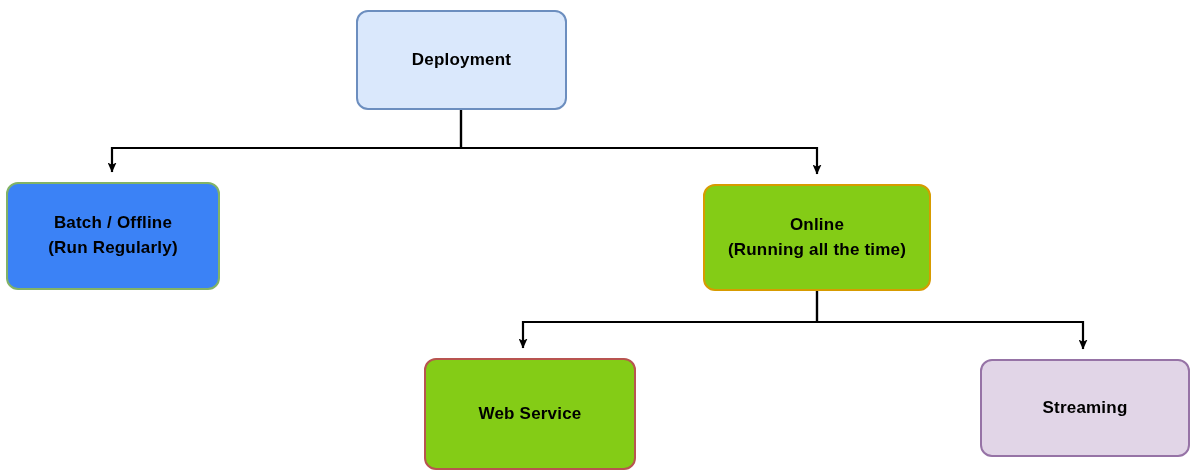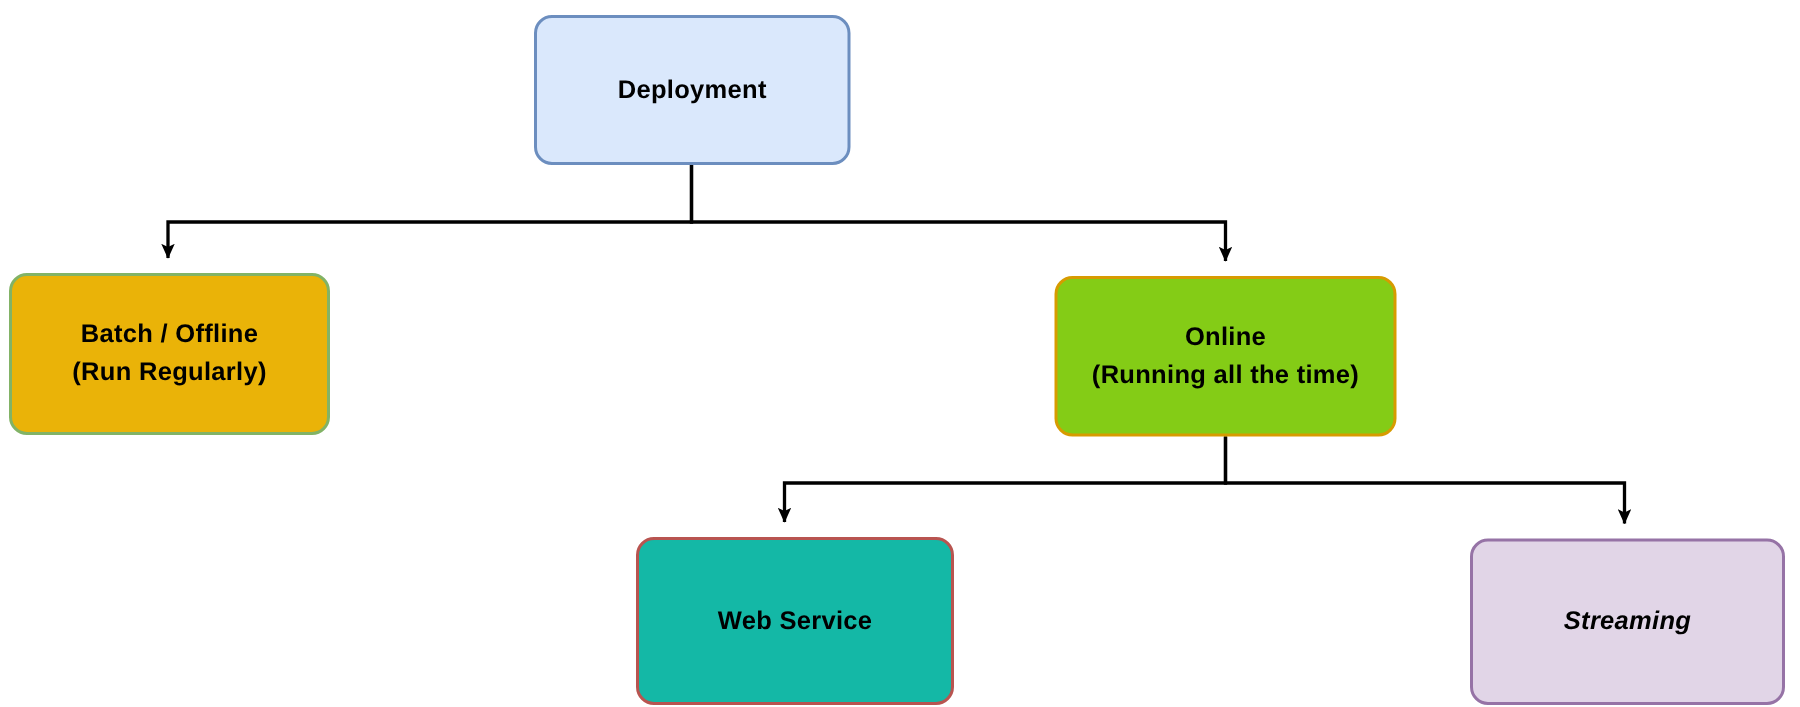--- a/index.html
+++ b/index.html
@@ -53,21 +53,21 @@
   .n-green  { background: #d5e8d4; border-color: #82b366; }
   .n-orange { background: #ffe6cc; border-color: #d79b00; }
   .n-pink   { background: #f8cecc; border-color: #b85450; }
   .n-purple { background: #e1d5e7; border-color: #9673a6; }
 
   
   #node-deployment { left: 356px; top: 10px;  width: 211px; height: 100px; }
   #node-batch      { left: 6px;   top: 182px; width: 214px; height: 108px; }
   #node-online     { left: 703px; top: 184px; width: 228px; height: 107px; }
   #node-web        { left: 424px; top: 358px; width: 212px; height: 112px; }
-  #node-streaming  { left: 980px; top: 359px; width: 210px; height: 111px; font-style: italic; }
+  #node-streaming  { left: 980px; top: 359px; width: 210px; height: 98px; }
 </style>
 </head>
 <body>
 
 <div id="canvas" style="background: rgb(255, 255, 255);">
 
   <svg id="edge-layer" viewBox="0 0 1200 471" width="1200" height="471" xmlns="http://www.w3.org/2000/svg">
     <defs>
       <marker id="arrowhead" markerWidth="10" markerHeight="9" refX="9.5" refY="4.5" orient="auto" markerUnits="userSpaceOnUse">
         <path d="M 0 0 L 10 4.5 L 0 9 L 2.2 4.5 Z" fill="#000000"></path>
@@ -88,31 +88,31 @@
 
     <g>
       <path d="M 817 291 L 817 322 L 1083 322 L 1083 349" fill="none" stroke="#000000" stroke-width="2.2" stroke-linecap="butt" stroke-linejoin="miter" marker-end="url(#arrowhead)"></path>
     </g>
   </svg>
 
   <div id="node-deployment" class="node n-blue" style="background: rgb(218, 232, 252); border-color: rgb(108, 142, 191);">
     <span class="node-label">Deployment</span>
   </div>
 
-  <div id="node-batch" class="node n-green" style="background: #eab308; border-color: rgb(130, 179, 102);">
+  <div id="node-batch" class="node n-green" style="background: #3b82f6; border-color: rgb(130, 179, 102);">
     <span class="node-label">Batch / Offline
 (Run Regularly)</span>
   </div>
 
   <div id="node-online" class="node n-orange" style="background: #84cc16; border-color: rgb(215, 155, 0);">
     <span class="node-label">Online
 (Running all the time)</span>
   </div>
 
-  <div id="node-web" class="node n-pink" style="background: #14b8a6; border-color: rgb(184, 84, 80);">
+  <div id="node-web" class="node n-pink" style="background: #84cc16; border-color: rgb(184, 84, 80);">
     <span class="node-label">Web Service</span>
   </div>
 
   <div id="node-streaming" class="node n-purple" style="background: rgb(225, 213, 231); border-color: rgb(150, 115, 166);">
     <span class="node-label">Streaming</span>
   </div>
 
 </div>
 
 </body></html>

